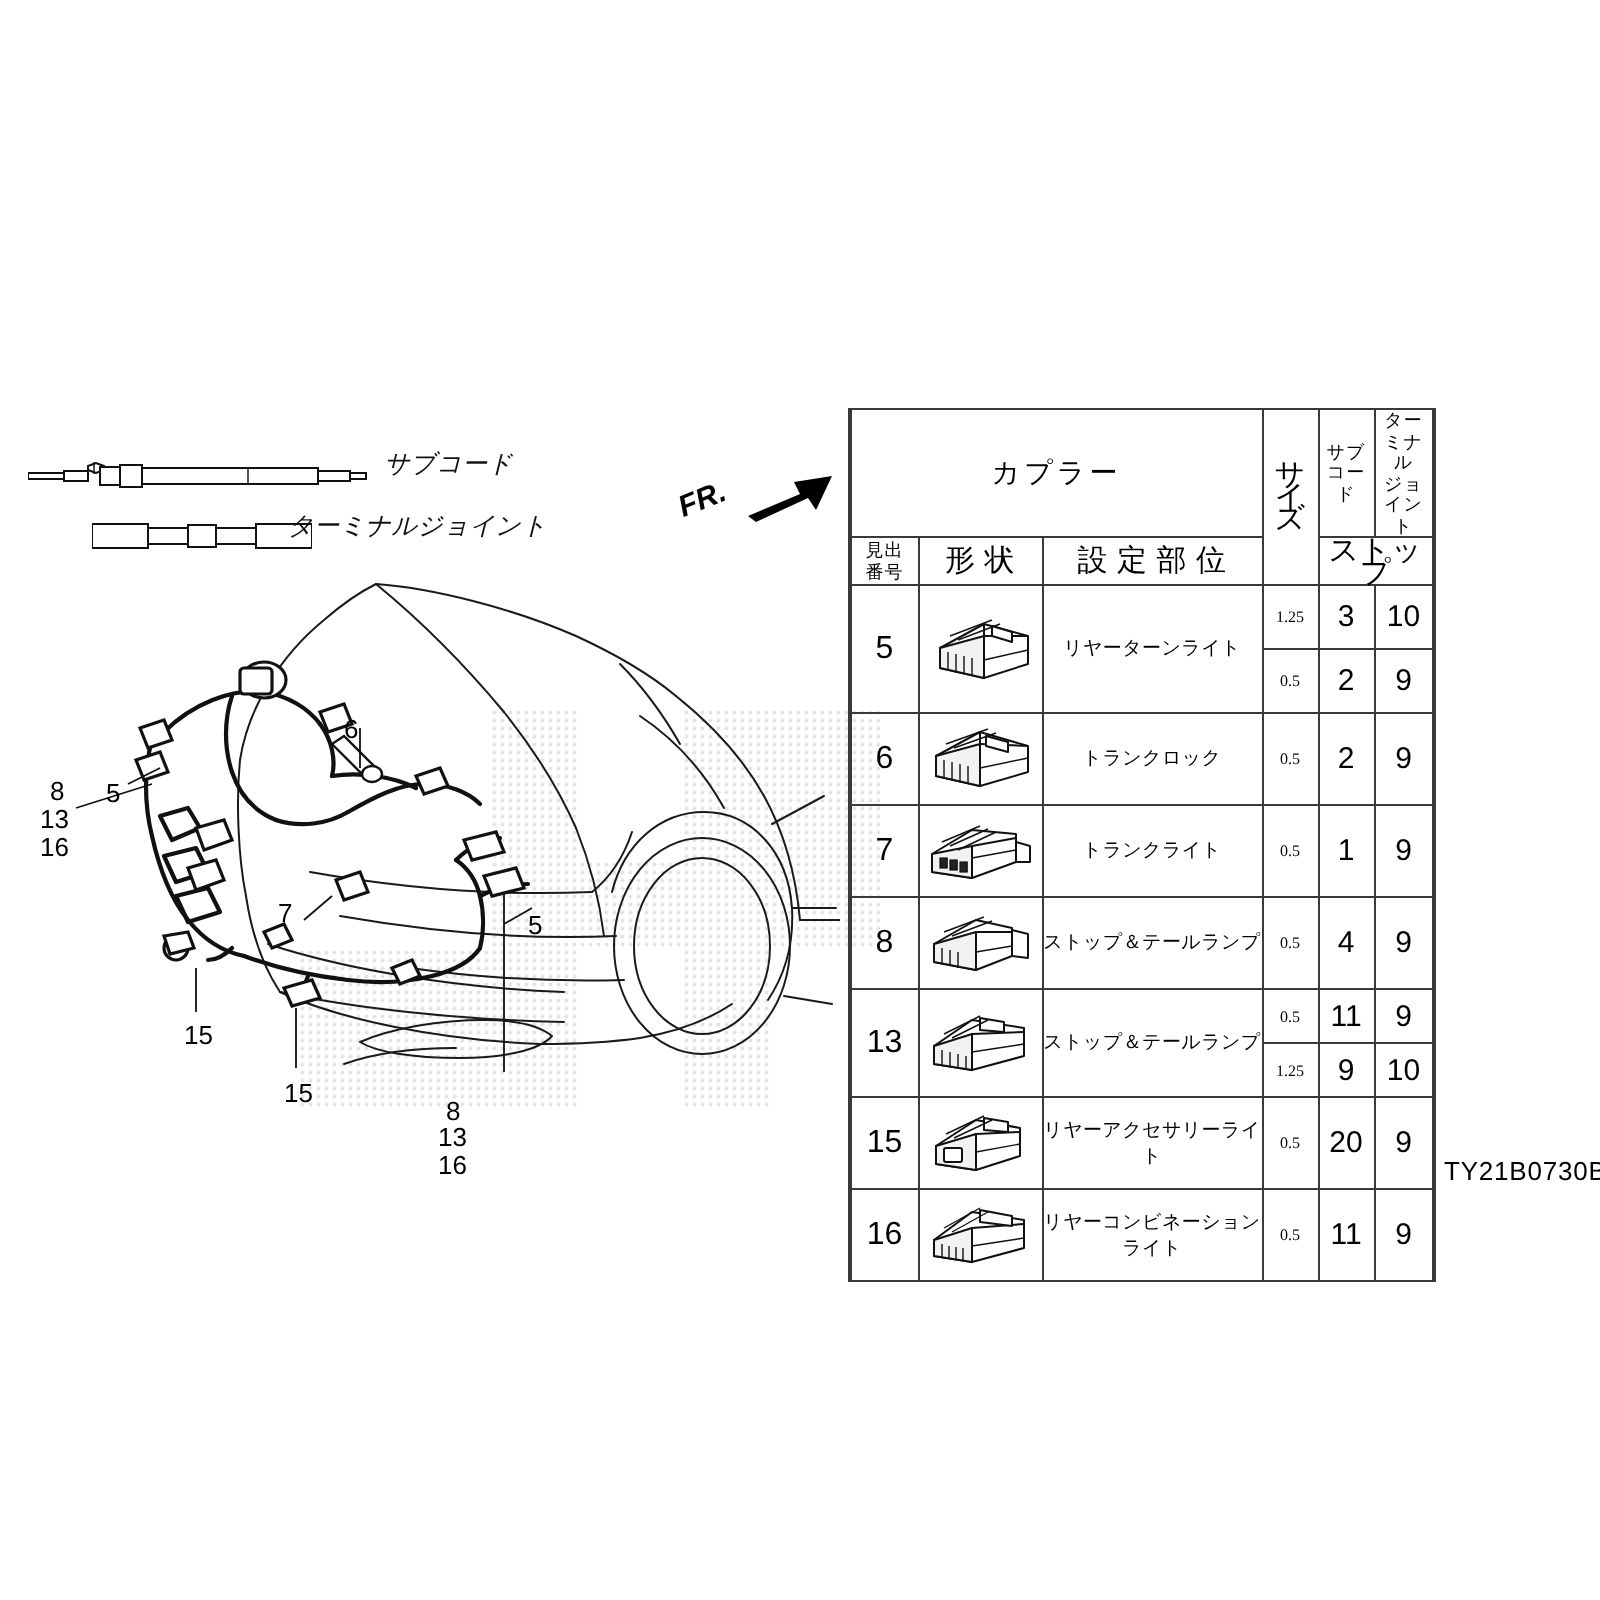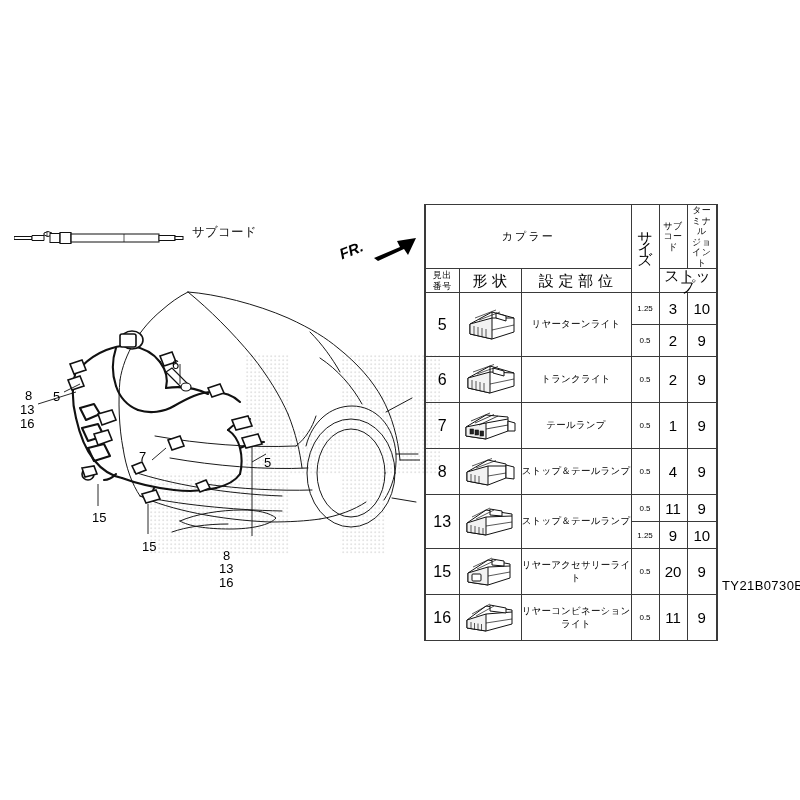--- a/index.html
+++ b/index.html
@@ -6,21 +6,21 @@
   html, body {
     width: 800px; height: 800px;
     background: #ffffff;
     font-family: "Liberation Sans", sans-serif;
     overflow: hidden;
   }
   #page { position: relative; width: 800px; height: 800px; background: #fff; }
 
   
   .legend { position: absolute; left: 14px; top: 222px; width: 270px; }
-  .legend-row { position: relative; height: 30px; }
+  .legend-row { position: relative; height: 30px; font-style: italic; }
   .legend-label {
     position: absolute; left: 178px; top: 2px;
     font-size: 12.5px; color: #111; white-space: nowrap;
     letter-spacing: .2px;
   }
   .legend-row.tj .legend-label { left: 130px; top: 3px; }
 
   
   .subcord { position: absolute; left: 0; top: 8px; width: 172px; height: 16px; }
   
@@ -53,24 +53,24 @@
     font-size: 11px; color: #000;
   }
   table.spec td, table.spec th {
     border: 1px solid #3a3a3a;
     text-align: center; vertical-align: middle;
     padding: 0; font-weight: normal;
   }
   table.spec .outer-l { border-left-width: 2px; }
   table.spec .outer-r { border-right-width: 2px; }
   .hdr-jp { font-size: 15px; line-height: 11px; letter-spacing: .3px; }
-  .hdr-big { font-size: 11px; letter-spacing: 2px; }
+  .hdr-big { font-size: 14px; letter-spacing: 2px; }
   .hdr-sm { font-size: 9px; line-height: 10.5px; letter-spacing: .5px; margin-left: 36px; }
   .cell-idx { font-size: 16px; }
-  .cell-size { font-size: 8px; }
+  .cell-size { font-size: 8px; font-family: Liberation Serif, serif; }
   .cell-num { font-size: 15px; }
   .cell-desc { font-size: 9.5px; text-align: left; padding-left: 7px; letter-spacing: .2px; }
   .cell-shape { padding: 2px 0; }
   .conn-svg { display: block; margin: 0 auto; }
 
   
   .partno {
     position: absolute; left: 722px; top: 578px;
     font-size: 13px; letter-spacing: .4px; color: #000;
   }
@@ -100,20 +100,32 @@
         <g stroke="#111" stroke-width=".7" fill="none">
           <line x1="46" y1="2.5" x2="46" y2="13.5"></line>
           <line x1="57" y1="2.5" x2="57" y2="13.5"></line>
           <line x1="110" y1="4" x2="110" y2="12"></line>
           <line x1="33" y1="1" x2="33" y2="7"></line>
         </g>
       </svg>
       <div class="legend-label">サブコード</div>
     </div>
 
+    <div class="legend-row tj">
+      <svg class="tjoint" viewBox="0 0 110 14">
+        <g fill="#fff" stroke="#111" stroke-width="1">
+          <rect x="0" y="1" width="28" height="12"></rect>
+          <rect x="28" y="3" width="20" height="8"></rect>
+          <rect x="48" y="1.5" width="14" height="11"></rect>
+          <rect x="62" y="3" width="20" height="8"></rect>
+          <rect x="82" y="1" width="28" height="12"></rect>
+        </g>
+      </svg>
+      <div class="legend-label">ターミナルジョイント</div>
+    </div>
   </div>
 
   <div class="fr-arrow">
     <div class="fr-text">FR.</div>
     <svg width="100" height="42" viewBox="0 0 100 42" style="position:absolute;left:0;top:0">
       <path d="M36 30 L62 19 L59 13 L78 10 L70 27 L66 21 L40 33 Z" fill="#000"></path>
     </svg>
   </div>
 
   <svg class="watermark" viewBox="0 0 290 200">
@@ -325,21 +337,21 @@
                 <line x1="10" y1="17" x2="10" y2="26"></line>
                   <line x1="14" y1="18" x2="14" y2="27"></line>
                 <line x1="18" y1="19" x2="18" y2="28"></line>
                   <line x1="22" y1="20" x2="22" y2="29"></line>
                 <line x1="11" y1="9" x2="32" y2="1.5"></line>
                   <line x1="15" y1="11" x2="36" y2="3.5"></line>
                 <line x1="28" y1="21" x2="52" y2="16"></line>
               </g>
             </svg>
           </td>
-          <td class="cell-desc">トランクライト</td>
+          <td class="cell-desc">トランクロック</td>
           <td class="cell-size">0.5</td>
           <td class="cell-num">2</td>
           <td class="cell-num outer-r">9</td>
         </tr>
 
         <tr>
           <td class="cell-idx outer-l" style="height:46px">7</td>
           <td class="cell-shape">
             <svg class="conn-svg" width="56" height="34" viewBox="0 0 56 34">
               <g fill="#fff" stroke="#111" stroke-width="1" stroke-linejoin="round">
@@ -354,21 +366,21 @@
                 <rect x="18" y="22" width="3.6" height="5"></rect>
               </g>
               <g stroke="#111" stroke-width=".8" fill="none">
                 <line x1="9" y1="12" x2="28" y2="4"></line>
                   <line x1="13" y1="14" x2="32" y2="5.5"></line>
                 <line x1="17" y1="16" x2="36" y2="7"></line>
                   <line x1="24" y1="20" x2="46" y2="16"></line>
               </g>
             </svg>
           </td>
-          <td class="cell-desc">テールランプ</td>
+          <td class="cell-desc">トランクライト</td>
           <td class="cell-size">0.5</td>
           <td class="cell-num">1</td>
           <td class="cell-num outer-r">9</td>
         </tr>
 
         <tr>
           <td class="cell-idx outer-l" style="height:46px">8</td>
           <td class="cell-shape">
             <svg class="conn-svg" width="56" height="34" viewBox="0 0 56 34">
               <g fill="#fff" stroke="#111" stroke-width="1" stroke-linejoin="round">

